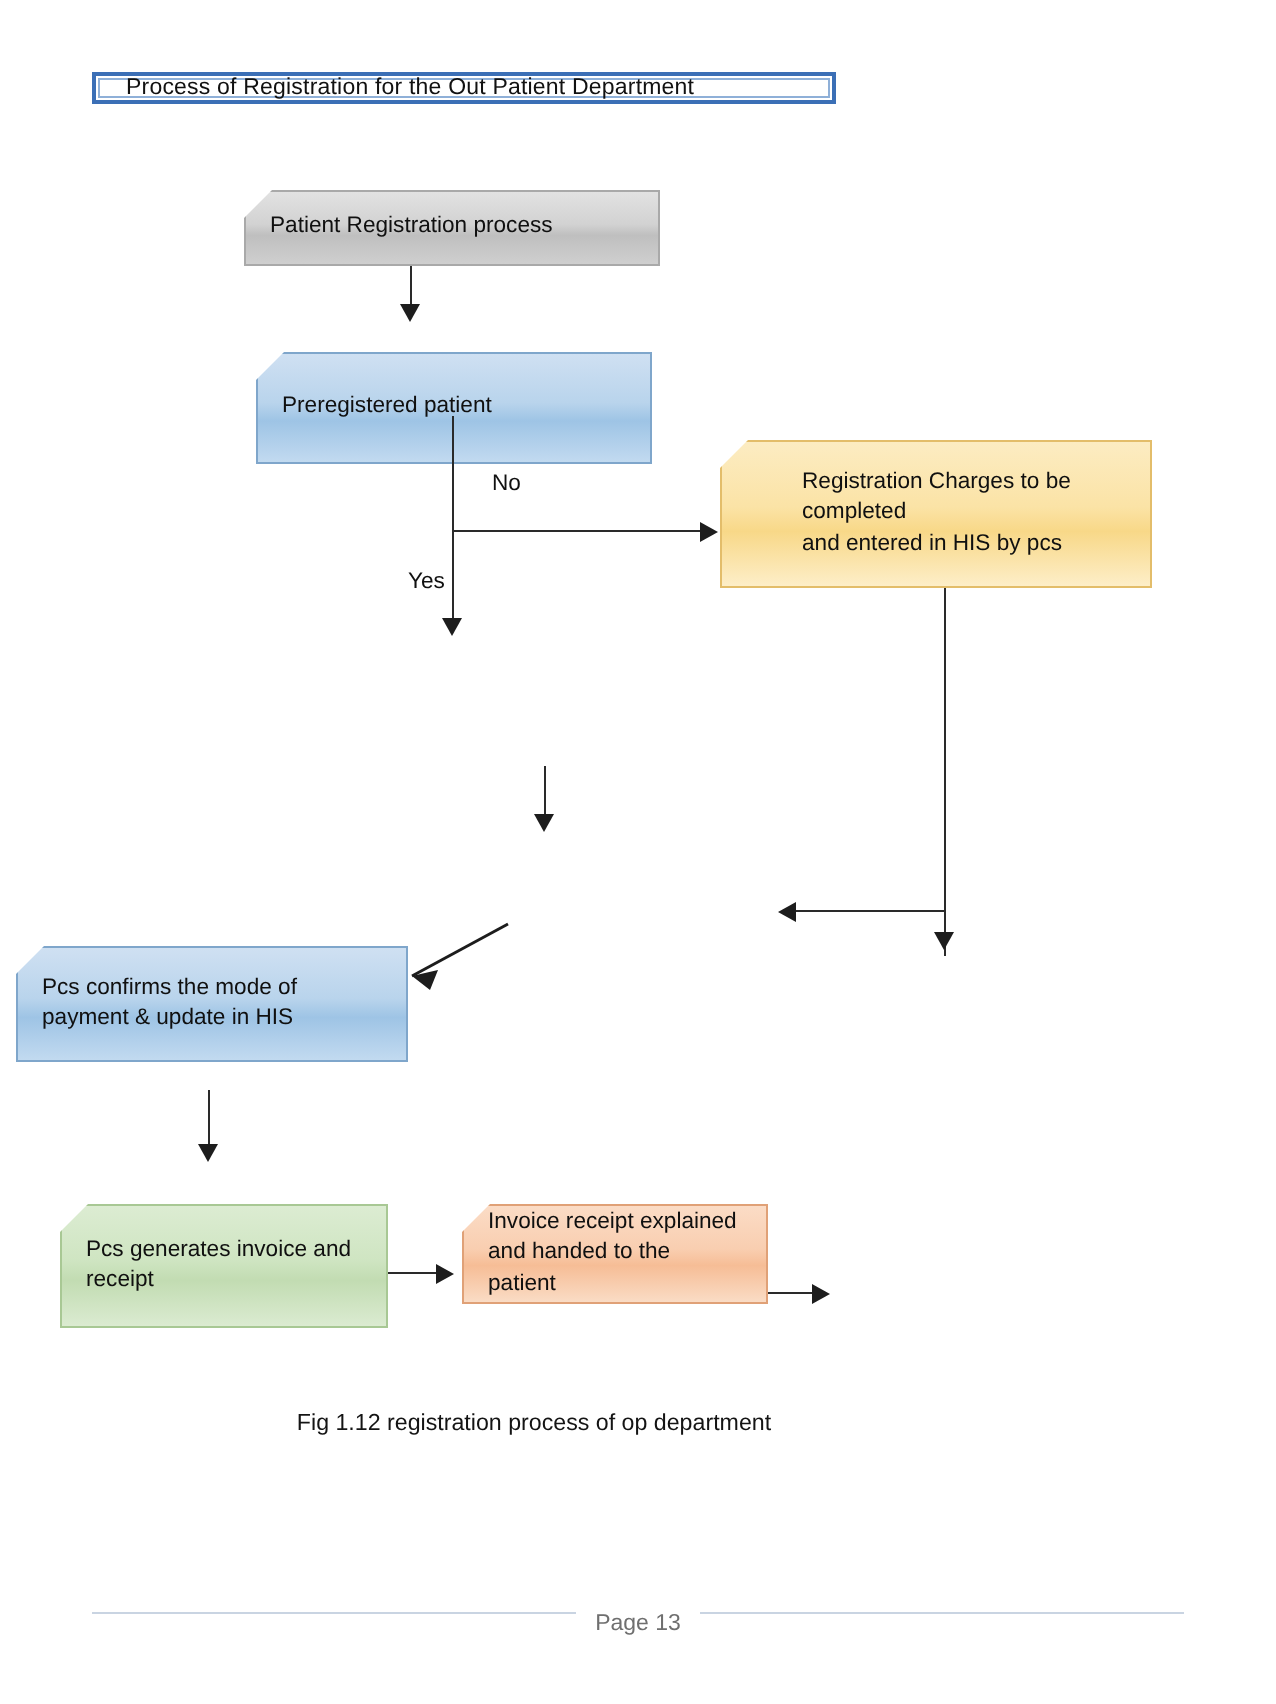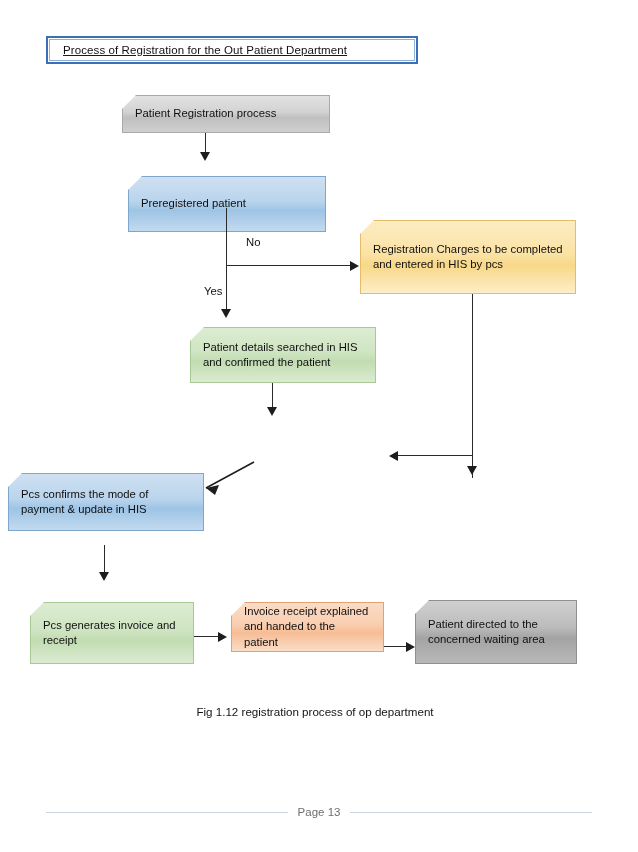--- a/index.html
+++ b/index.html
@@ -19,26 +19,25 @@
     overflow: hidden;
     background: #ffffff;
   }
 
   
   #title-banner {
     position: absolute;
     left: 46px;
     top: 36px;
     width: 372px;
-    height: 28px;
+    height: 16px;
     border: 2px solid #3b6fb6;
     background: #ffffff;
     box-sizing: border-box;
     padding: 1px;
-    text-decoration: underline;
   }
   #title-banner .inner {
     width: 100%;
     height: 100%;
     border: 1px solid #8fb0d8;
     box-sizing: border-box;
     display: flex;
     align-items: center;
   }
   #title-banner .label {
@@ -132,29 +131,27 @@
 
   
   #figure-caption {
     position: absolute;
     left: 0;
     top: 705px;
     width: 534px;
     text-align: center;
     font-size: 11.6px;
     color: #141414;
-    padding-left: 48px;
   }
   #footer {
     position: absolute;
     left: 46px;
     top: 806px;
     width: 546px;
     display: flex;
-    align-items: center;
     gap: 10px;
   }
   #footer .rule {
     flex: 1;
     height: 1px;
     background: #c9d4e2;
   }
   #footer .page-no {
     font-size: 11.5px;
     color: #6f6f6f;
@@ -185,34 +182,30 @@
 
   <div class="conn v-line" style="left:226px; top:208px; height:108px;"></div>
   <div class="arrow-down" style="left:221px; top:309px;"></div>
 
   <div class="conn h-line" style="left:226px; top:265px; width:131px;"></div>
   <div class="arrow-right" style="left:350px; top:261px;"></div>
 
   <span class="branch-label" style="left:246px; top:236px;text-align:right;">No</span>
   <span class="branch-label" style="left:204px; top:285px;">Yes</span>
 
-  <div class="node n-yellow" style="left:360px; top:220px; width:216px; height:74px;">
+  <div class="node n-yellow" style="left:360px; top:220px; width:216px; height:74px;padding-left:28px;">
     <span class="txt">Registration Charges to be completed
 and entered  in HIS by pcs</span>
   </div>
 
   <div class="conn v-line" style="left:472px; top:294px; height:184px;"></div>
   <div class="arrow-down" style="left:467px; top:466px;"></div>
   <div class="conn h-line" style="left:396px; top:455px; width:77px;"></div>
   <div class="arrow-left" style="left:389px; top:451px;"></div>
 
-  <div class="node n-green" style="left:190px; top:327px; width:186px; height:56px;">
-    <span class="txt">Patient details searched in HIS
-and confirmed the patient</span>
-  </div>
 
   <div class="conn v-line" style="left:272px; top:383px; height:31px;"></div>
   <div class="arrow-down" style="left:267px; top:407px;"></div>
 
 
   <svg id="diag-arrow" width="72" height="42" viewBox="0 0 72 42">
     <line x1="68" y1="4" x2="20" y2="30" stroke="#1d1d1d" stroke-width="1.5"></line>
     <polygon points="20,30 33,27 29,37" fill="#1d1d1d"></polygon>
   </svg>
 
@@ -233,24 +226,20 @@
   <div class="arrow-right" style="left:218px; top:632px;"></div>
 
   <div class="node n-orange" style="left:231px; top:602px; width:153px; height:50px;">
     <span class="txt">Invoice receipt explained
 and handed to the patient</span>
   </div>
 
   <div class="conn h-line" style="left:384px; top:646px; width:28px;"></div>
   <div class="arrow-right" style="left:406px; top:642px;"></div>
 
-  <div class="node n-steel" style="left:415px; top:600px; width:162px; height:64px;">
-    <span class="txt">Patient directed to the
-concerned waiting area</span>
-  </div>
 
   <div id="figure-caption">Fig 1.12 registration process of op department</div>
 
   <div id="footer">
     <div class="rule"></div>
     <span class="page-no">Page 13</span>
     <div class="rule"></div>
   </div>
 
 </div>

